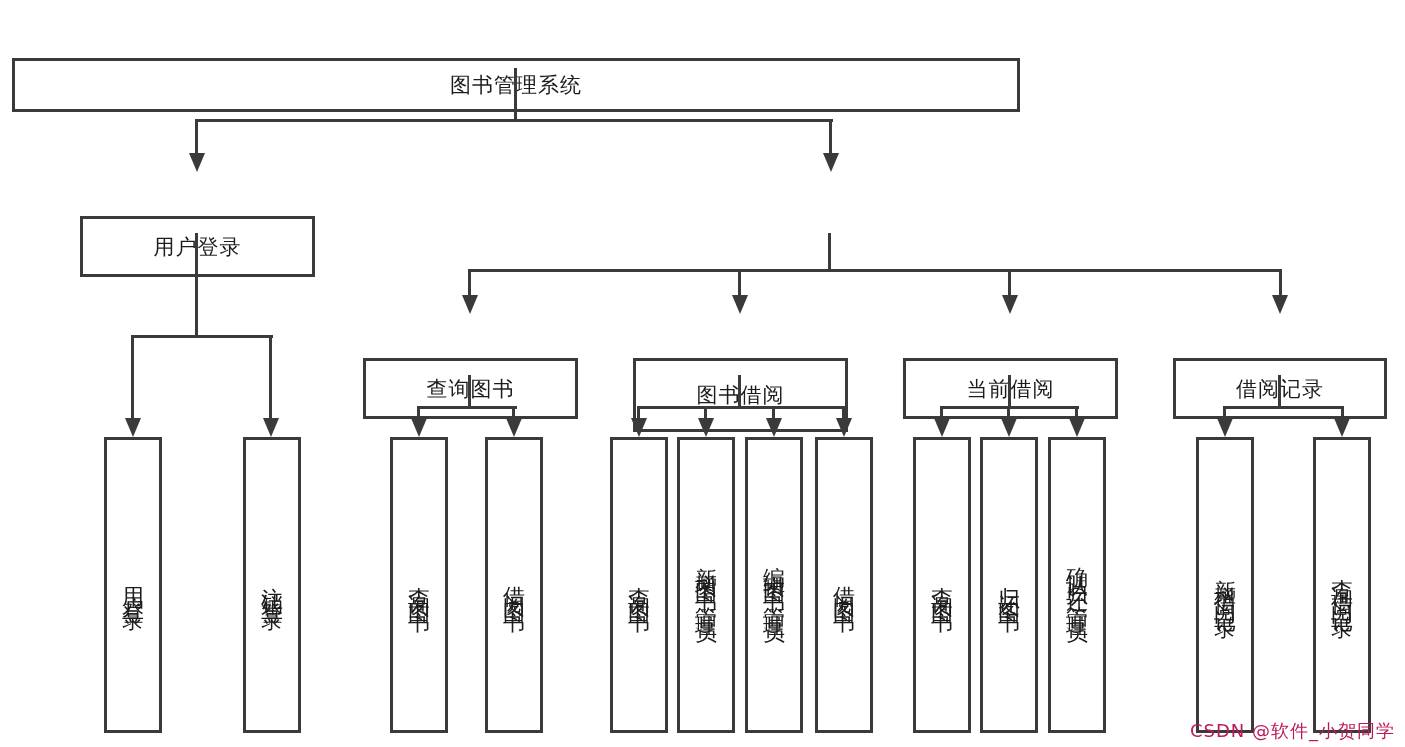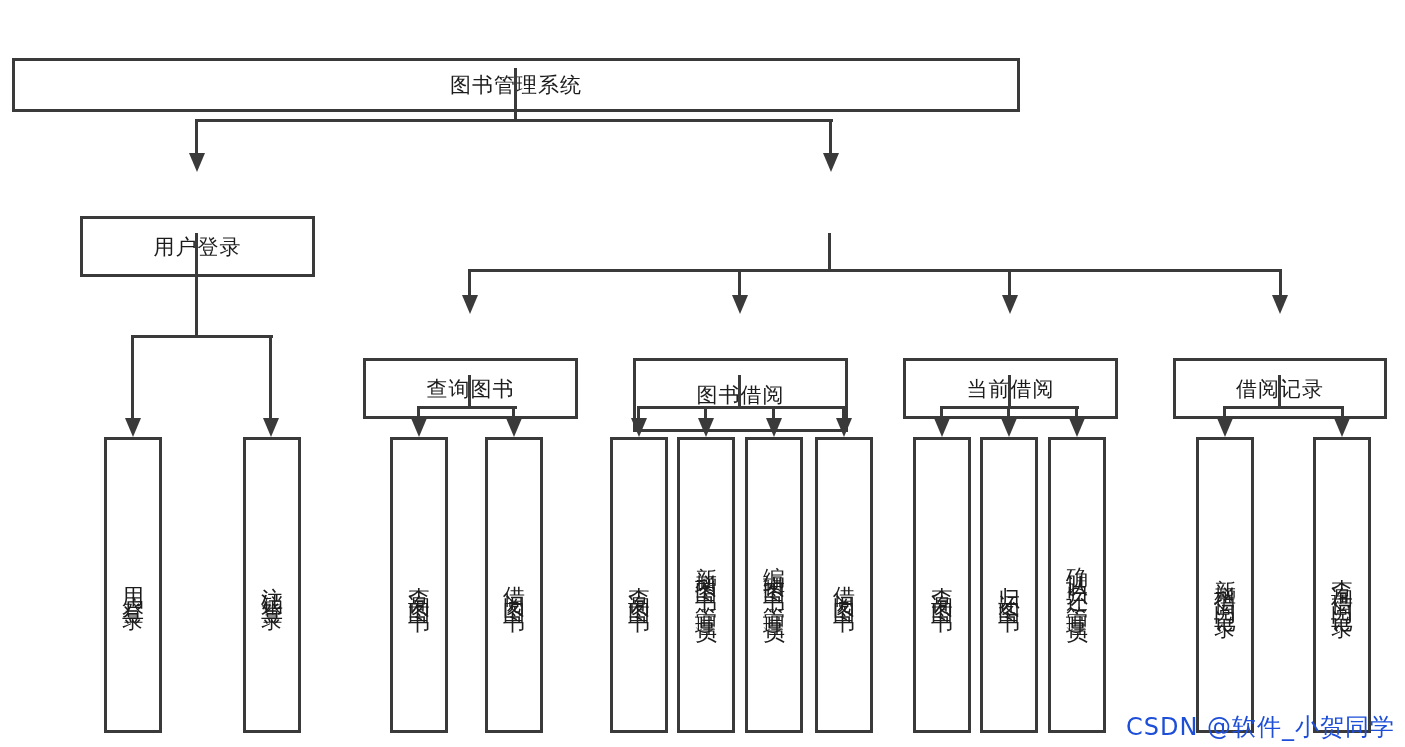--- a/index.html
+++ b/index.html
@@ -21,21 +21,21 @@
   .hline,.vline{position:absolute;background:#3a3a3a;}
   .hline{height:3px;}
   .vline{width:3px;}
   .arrow{
     position:absolute;width:0;height:0;
     border-left:8px solid transparent;border-right:8px solid transparent;
     border-top:19px solid #3a3a3a;
   }
   #watermark{
     position:absolute;right:10px;bottom:4px;z-index:5;
-    font-size:24px;color:#1d4ed8;letter-spacing:1px;
+    font-size:18px;color:#be185d;letter-spacing:1px;
   }
 </style>
 </head>
 <body>
 
 <div id="stage">
 
   <div class="box hlabel" style="left:12px;top:14px;width:1008px;height:54px;">
     <span>图书管理系统</span>
   </div>

